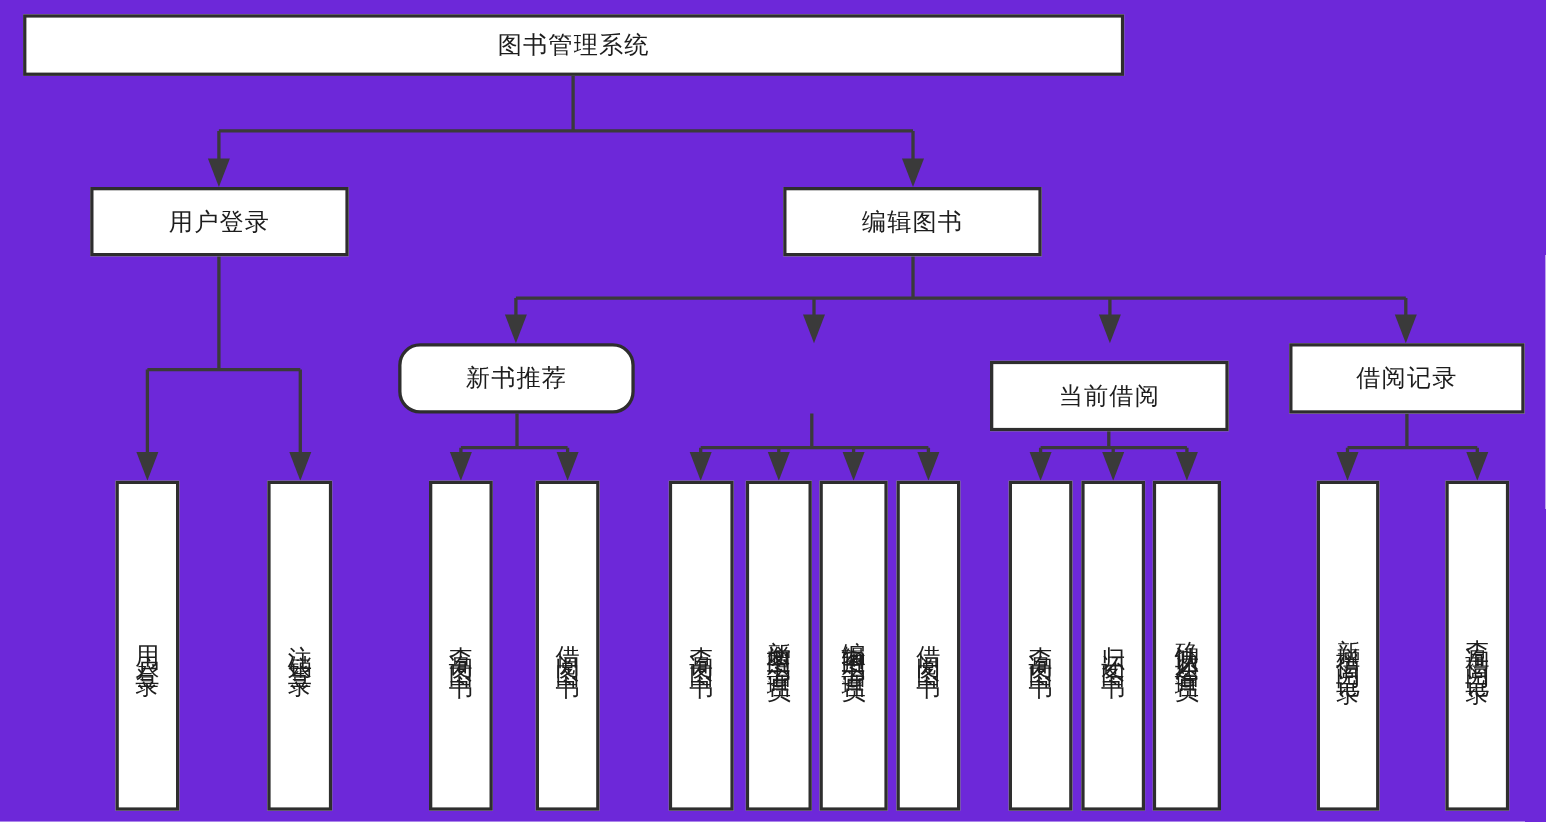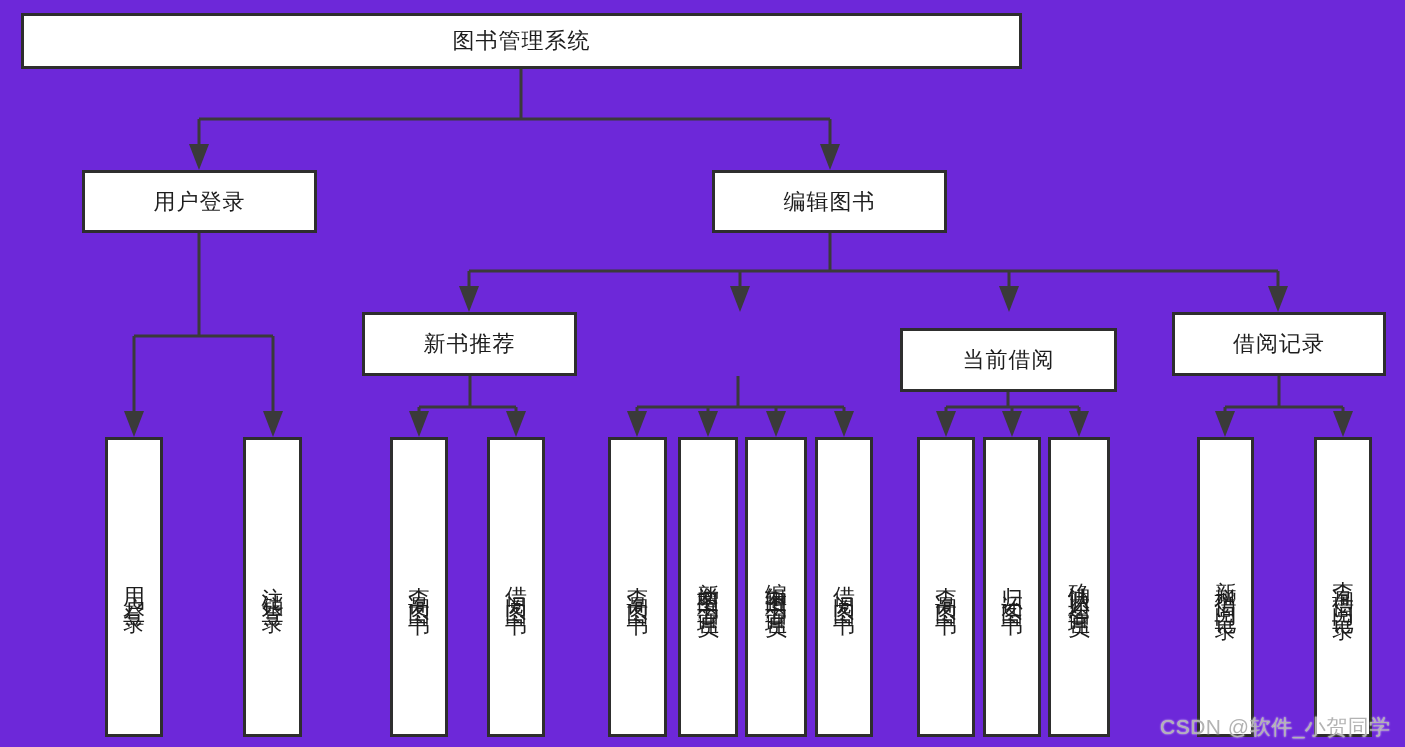--- a/index.html
+++ b/index.html
@@ -100,21 +100,21 @@
     <span class="lbl">图书管理系统</span>
   </div>
 
   <div class="box" style="left:82px;top:170px;width:235px;height:63px;">
     <span class="lbl">用户登录</span>
   </div>
   <div class="box" style="left:712px;top:170px;width:235px;height:63px;">
     <span class="lbl">编辑图书</span>
   </div>
 
-  <div class="box" style="left:362px;top:312px;width:215px;height:64px;">
+  <div class="box" style="left:362px;top:312px;width:215px;height:64px;border-radius:20px;">
     <span class="lbl">新书推荐</span>
   </div>
   <div class="box" style="left:900px;top:328px;width:217px;height:64px;">
     <span class="lbl">当前借阅</span>
   </div>
   <div class="box" style="left:1172px;top:312px;width:214px;height:64px;">
     <span class="lbl">借阅记录</span>
   </div>
 
   <div class="box" style="left:105px;top:437px;width:58px;height:300px;">
@@ -154,15 +154,14 @@
     <span class="lbl lv long">确认归还（管理员）</span>
   </div>
 
   <div class="box" style="left:1197px;top:437px;width:57px;height:300px;">
     <span class="lbl lv med">新增借阅记录</span>
   </div>
   <div class="box" style="left:1314px;top:437px;width:58px;height:300px;">
     <span class="lbl lv med">查询借阅记录</span>
   </div>
 
-  <div id="watermark">CSDN @软件_小贺同学</div>
 
 </div>
 
 </body></html>

